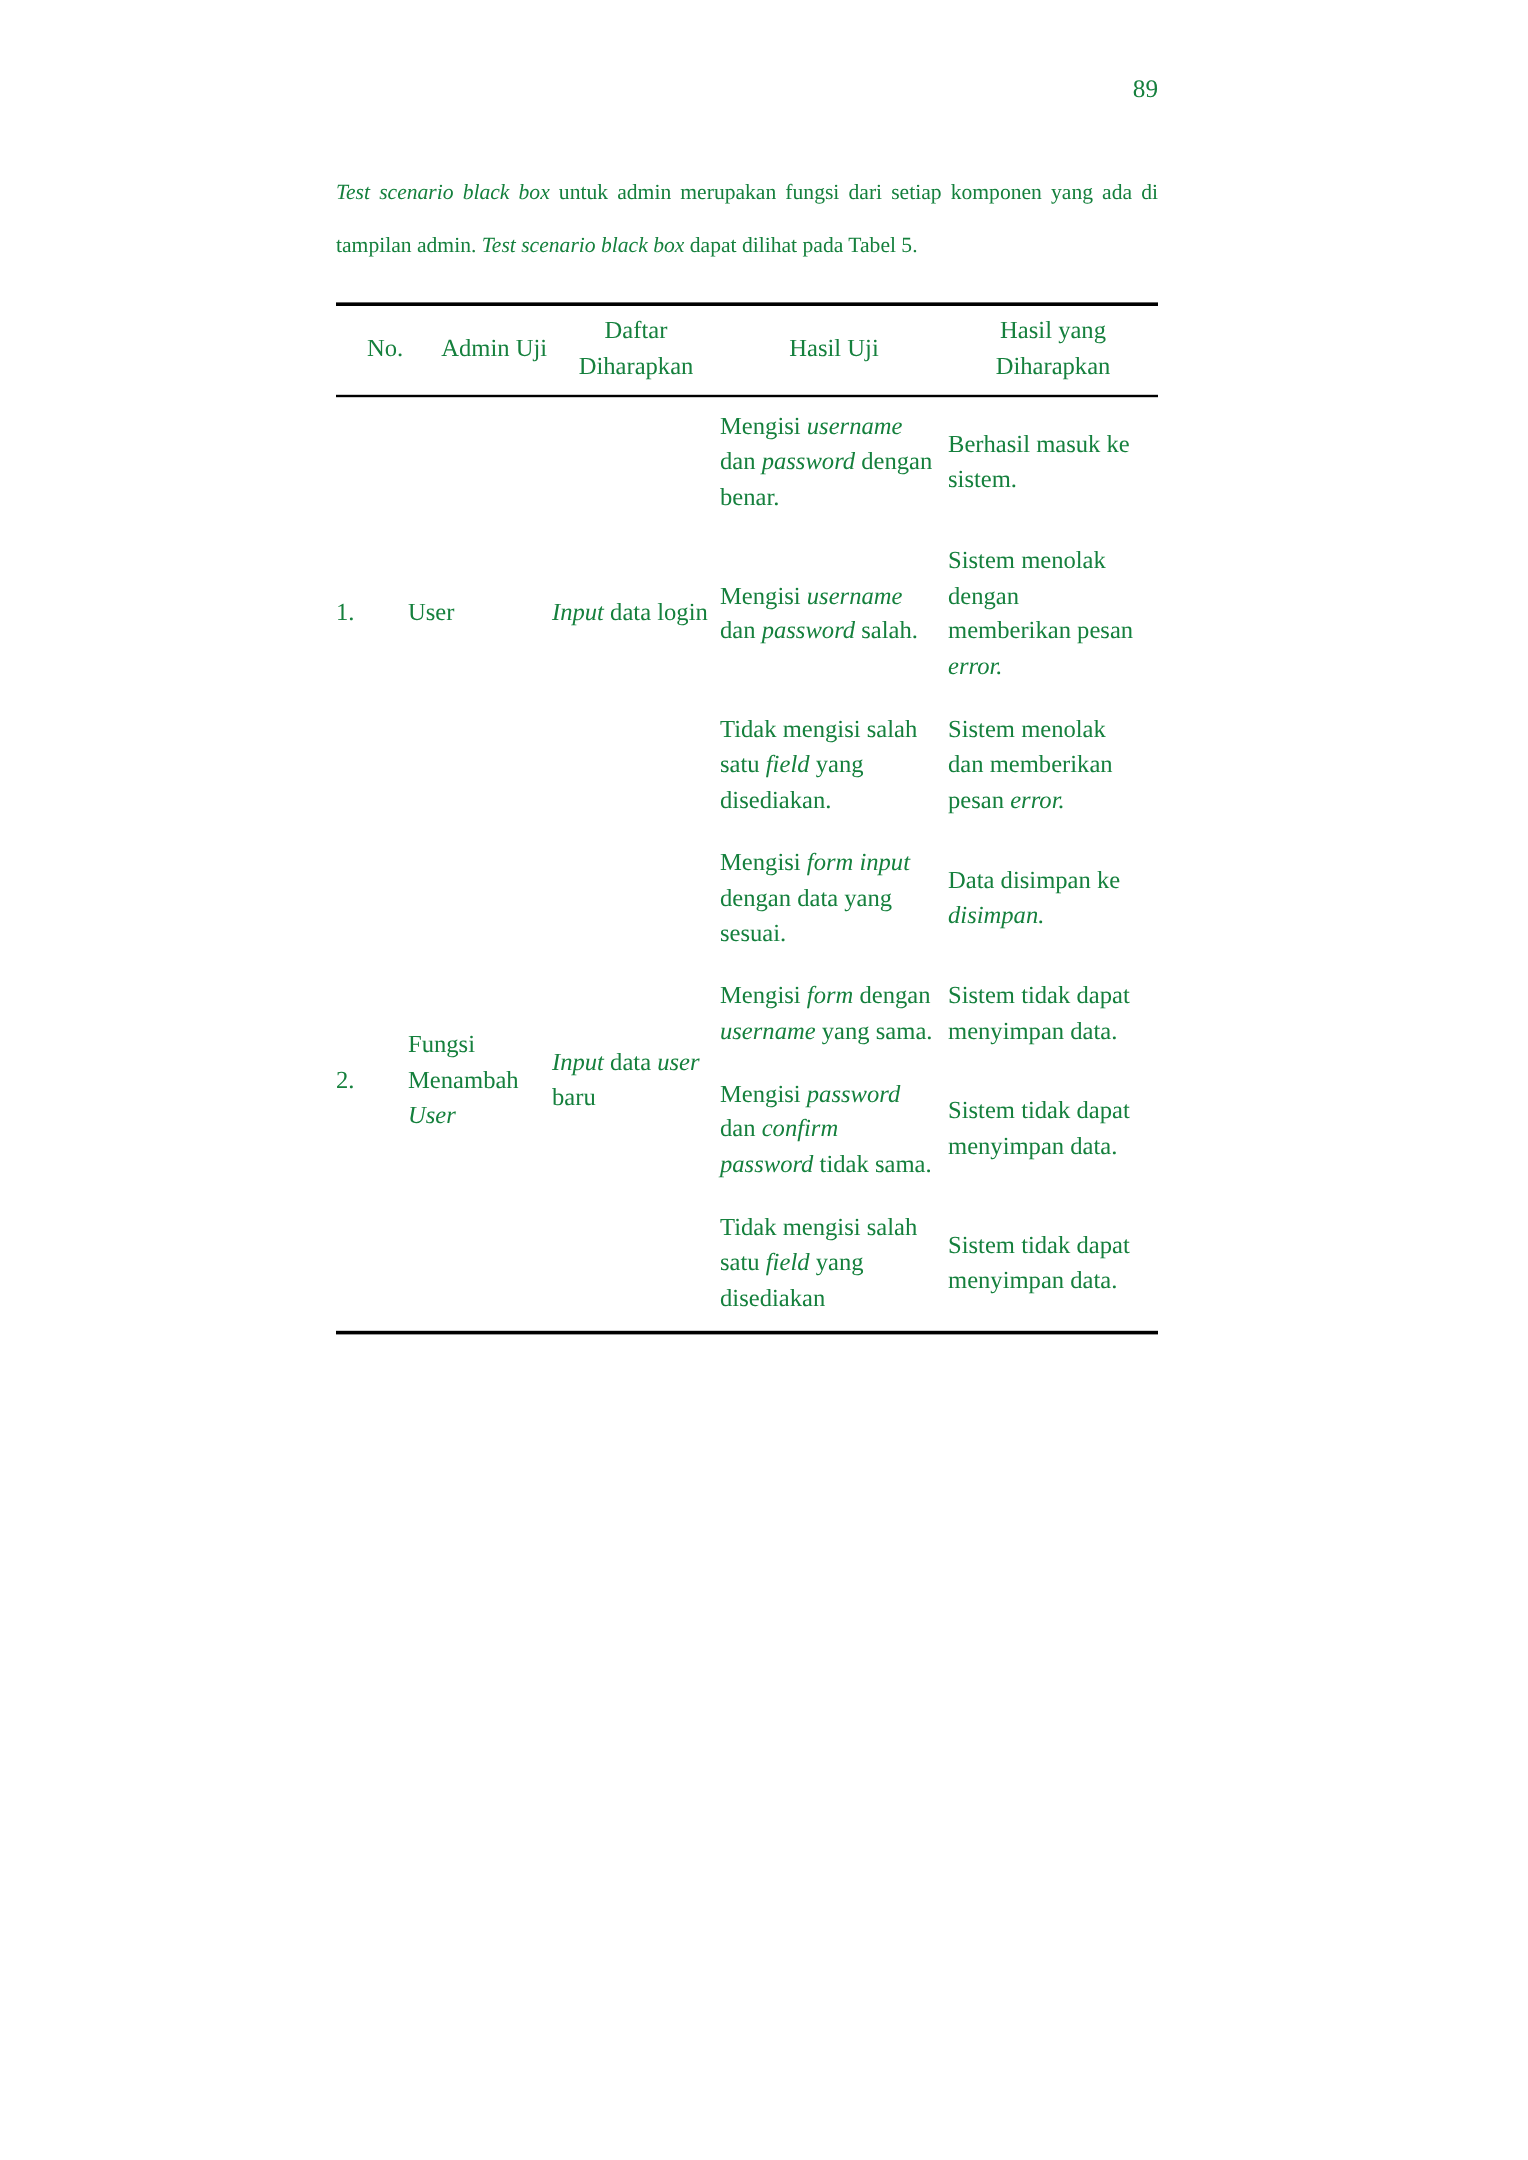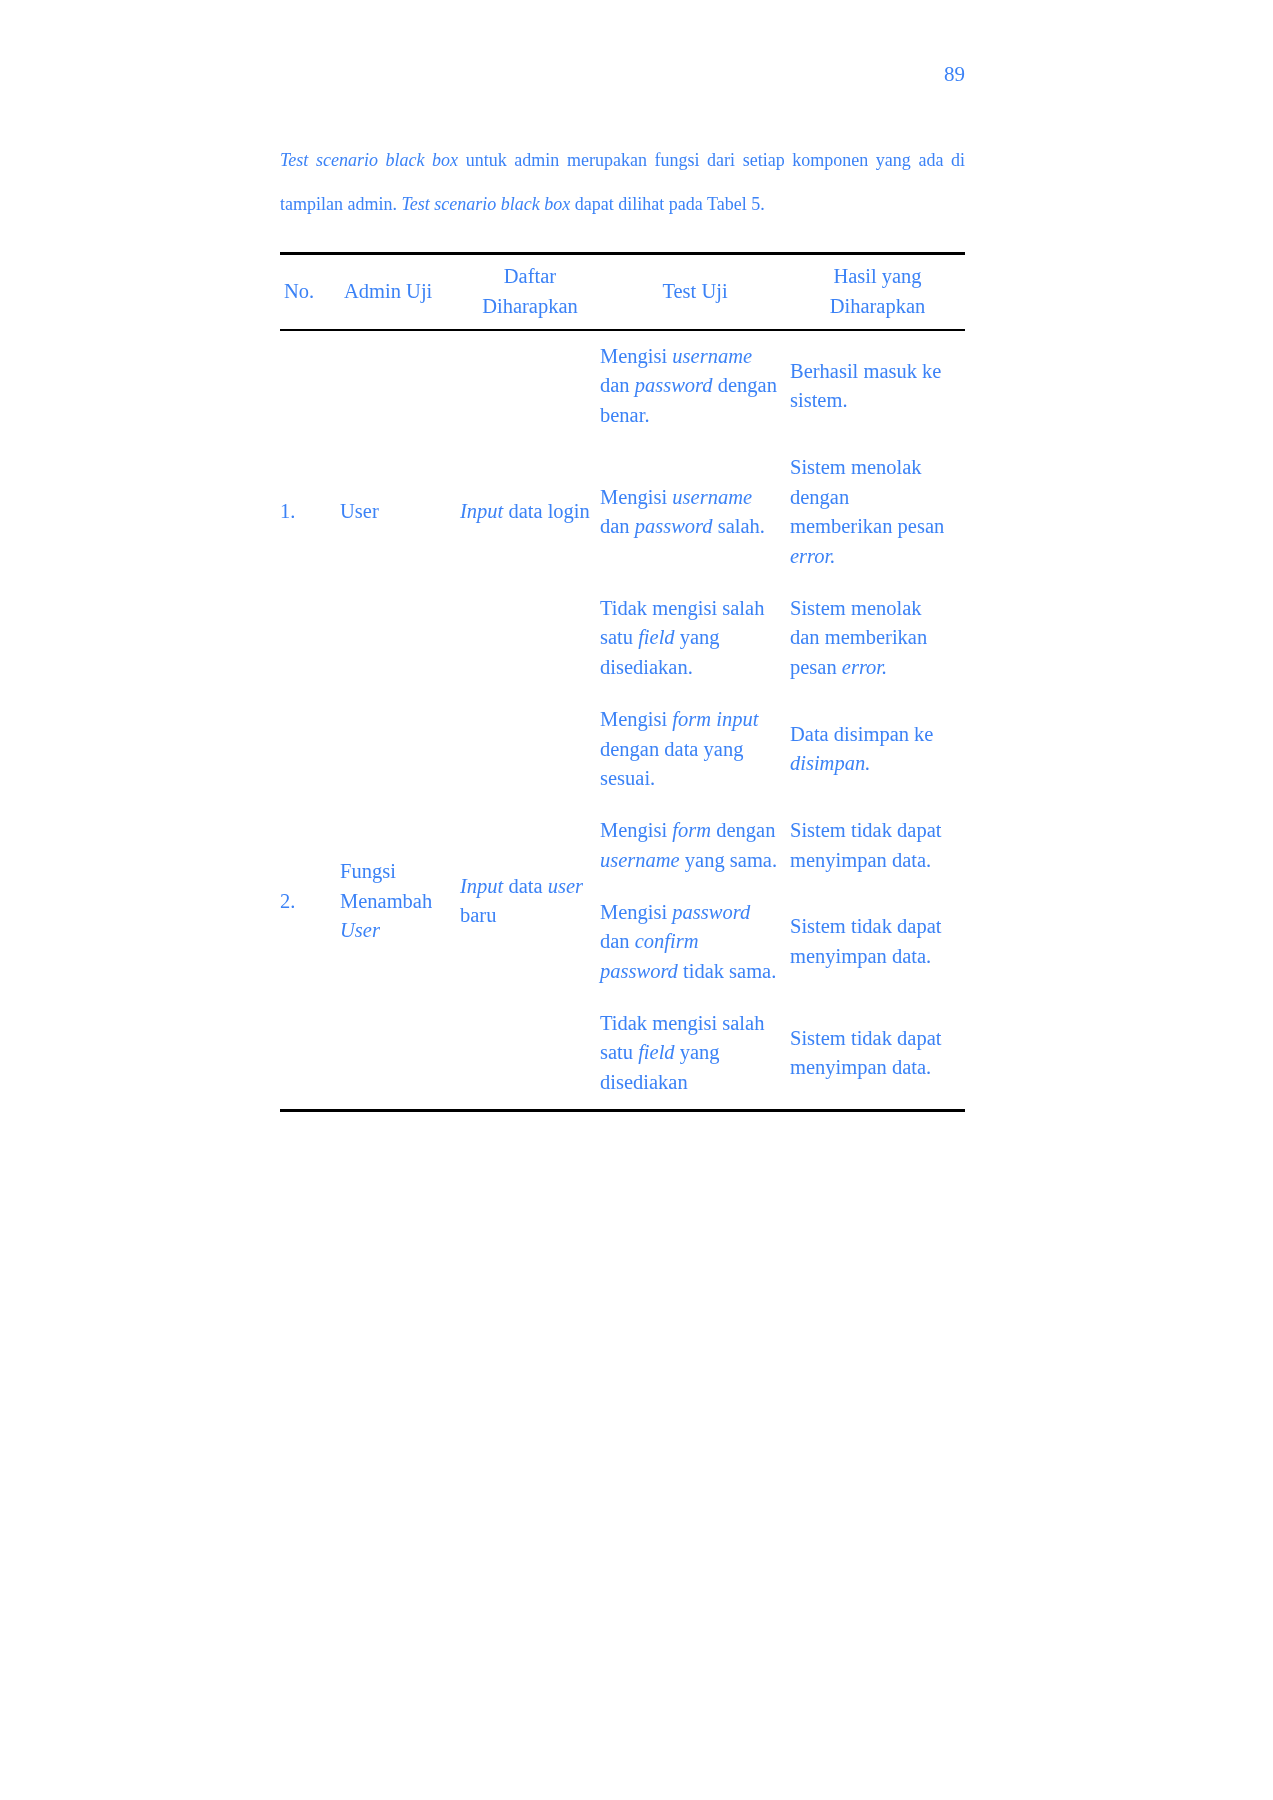--- a/index.html
+++ b/index.html
@@ -9,21 +9,21 @@
   }
   .page {
     position: relative;
     width: 1273px;
     min-height: 1800px;
     margin: 0 auto;
     background: #ffffff;
     box-sizing: border-box;
     padding: 62px 308px 40px 280px;
     font-family: "Liberation Serif", serif;
-    color: #3b82f6;
+    color: #15803d;
   }
   .page-number {
     text-align: right;
     font-size: 21px;
     line-height: 1.2;
     margin-bottom: 52px;
   }
   .intro-para {
     font-size: 18px;
     line-height: 2.42;
@@ -44,21 +44,21 @@
     border-bottom: 3px solid #000;
   }
   table.scenario-table thead th {
     font-weight: 400;
     border-bottom: 2px solid #000;
     padding: 7px 4px;
     vertical-align: middle;
     text-align: center;
   }
   table.scenario-table thead th.al-left {
-    text-align: left;
+    text-align: right;
     padding-left: 4px;
   }
   table.scenario-table td {
     vertical-align: middle;
     text-align: left;
     padding: 11px 10px 11px 0;
   }
   td.cell-no    { padding-left: 14px; vertical-align: middle; }
   td.cell-kelas { padding-left: 2px;  vertical-align: middle; }
   td.cell-daftar{ padding-left: 2px;  vertical-align: middle; }
@@ -81,21 +81,21 @@
       <col style="width:120px">
       <col style="width:140px">
       <col style="width:190px">
       <col style="width:175px">
     </colgroup>
     <thead>
       <tr>
         <th class="al-left">No.</th>
         <th class="al-left">Admin Uji</th>
         <th>Daftar Diharapkan</th>
-        <th>Test Uji</th>
+        <th>Hasil Uji</th>
         <th>Hasil yang Diharapkan</th>
       </tr>
     </thead>
     <tbody>
 
       <tr>
         <td class="cell-no" rowspan="3">1.</td>
         <td class="cell-kelas" rowspan="3">User</td>
         <td class="cell-daftar" rowspan="3"><i>Input</i> data login</td>
         <td class="cell-kasus">Mengisi <i>username</i> dan <i>password</i> dengan benar.</td>

